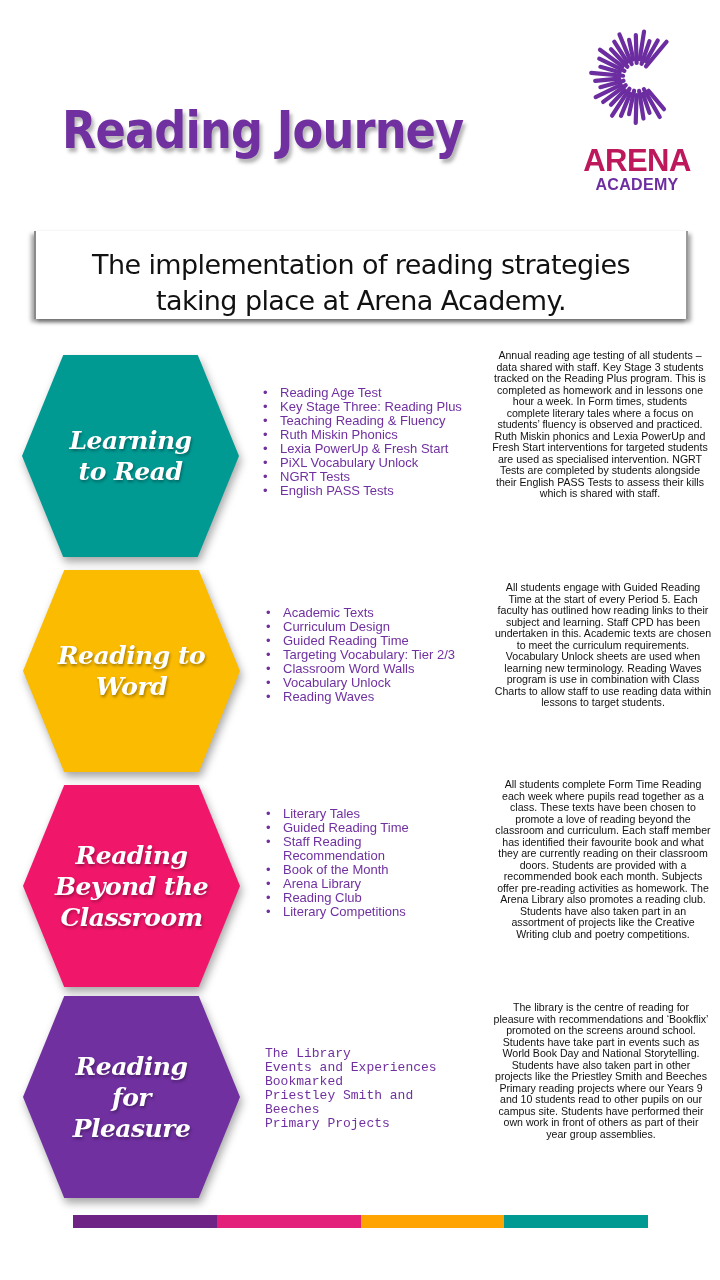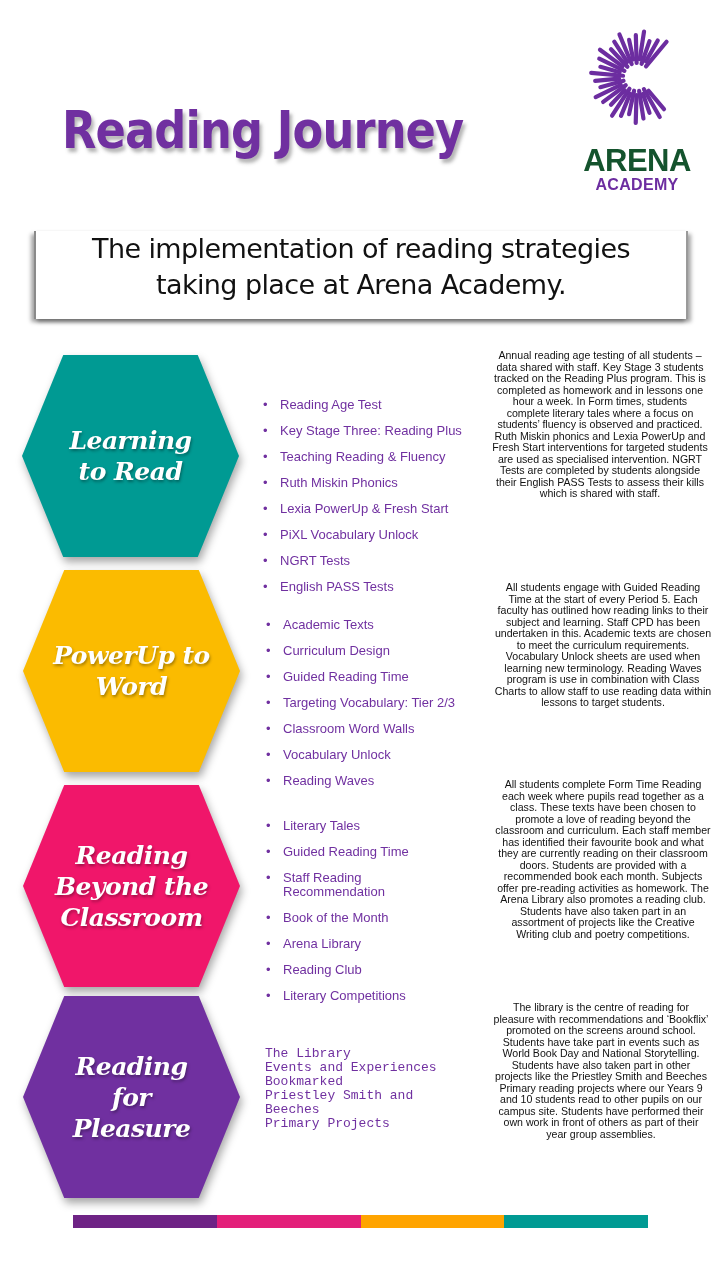--- a/index.html
+++ b/index.html
@@ -13,35 +13,35 @@
     color: #7030a0;
     text-shadow: 3px 4px 4px rgba(90,90,90,0.45);
     white-space: nowrap;
     transform: scaleX(0.86); transform-origin: left top;
   }
 
   .logo { position: absolute; left: 570px; top: 18px; width: 134px; height: 180px; }
   .logo svg { position: absolute; left: 12px; top: 4px; }
   .logo-name {
     position: absolute; left: 0; width: 134px; top: 128px; text-align: center;
-    font-family: "Liberation Sans", sans-serif; font-weight: bold; color: #14532d;
+    font-family: "Liberation Sans", sans-serif; font-weight: bold; color: #be185d;
     font-size: 31px; letter-spacing: -0.5px; line-height: 30px;
   }
   .logo-sub {
     position: absolute; left: 0; width: 134px; top: 160px; text-align: center;
     font-family: "Liberation Sans", sans-serif; font-weight: bold; color: #6c2da0;
     font-size: 16px; letter-spacing: 0.3px; line-height: 14px;
   }
 
   .subtitle-box {
     position: absolute; left: 34px; top: 231px; width: 654px; height: 88px;
     background: #fff;
     box-shadow: -3px 3px 4px rgba(0,0,0,0.35), 3px 3px 4px rgba(0,0,0,0.35);
     border-left: 2px solid #8a8a8a; border-right: 2px solid #9a9a9a;
-    display: flex; align-items: flex-start; justify-content: center; text-align: center;
+    display: flex; align-items: flex-end; justify-content: center; text-align: center;
   }
   .subtitle {
     font-family: "DejaVu Sans", sans-serif; font-size: 27px; line-height: 36px;
     color: #111; letter-spacing: -0.6px;
   }
 
   .hex {
     position: absolute; width: 217px; height: 202px;
     filter: drop-shadow(2px 5px 4px rgba(0,0,0,0.35));
   }
@@ -56,21 +56,21 @@
     font-size: 25px; line-height: 31px; letter-spacing: -0.5px;
     text-shadow: 1px 2px 3px rgba(0,0,0,0.35);
     padding: 0 22px;
   }
 
   .bullets {
     position: absolute; list-style: none;
     font-family: "Liberation Sans", sans-serif; font-size: 13px; line-height: 14px;
     color: #7030a0;
   }
-  .bullets li { position: relative; padding-left: 17px; margin-top: 12px; }
+  .bullets li { position: relative; padding-left: 17px; }
   .bullets li::before {
     content: "\2022"; position: absolute; left: 0; top: 0; color: #7030a0;
   }
   .plainlist {
     position: absolute; list-style: none;
     font-family: Liberation Mono, monospace; font-size: 13px; line-height: 14px;
     color: #7030a0;
   }
 
   .desc {
@@ -147,21 +147,21 @@
   <li>PiXL Vocabulary Unlock</li>
   <li>NGRT Tests</li>
   <li>English PASS Tests</li>
 </ul>
 <div class="desc" style="left:491px; top:350px;">Annual reading age testing of all students – data shared with staff. Key Stage 3 students tracked on the Reading Plus program. This is completed as homework and in lessons one hour a week. In Form times, students complete literary tales where a focus on students’ fluency is observed and practiced. Ruth Miskin phonics and Lexia PowerUp and Fresh Start interventions for targeted students are used as specialised intervention. NGRT Tests are completed by students alongside their English PASS Tests to assess their kills which is shared with staff.</div>
 
 <div class="hex" style="left:23px; top:570px;">
   <div class="hex-shape" style="background:#fbbb00;"></div>
   <div class="hex-label">
     <div>
-      <div>PowerUp to</div>
+      <div>Reading to</div>
       <div>Word</div>
     </div>
   </div>
 </div>
 <ul class="bullets" style="left:266px; top:606px; width:205px;">
   <li>Academic Texts</li>
   <li>Curriculum Design</li>
   <li>Guided Reading Time</li>
   <li>Targeting Vocabulary: Tier 2/3</li>
   <li>Classroom Word Walls</li>

